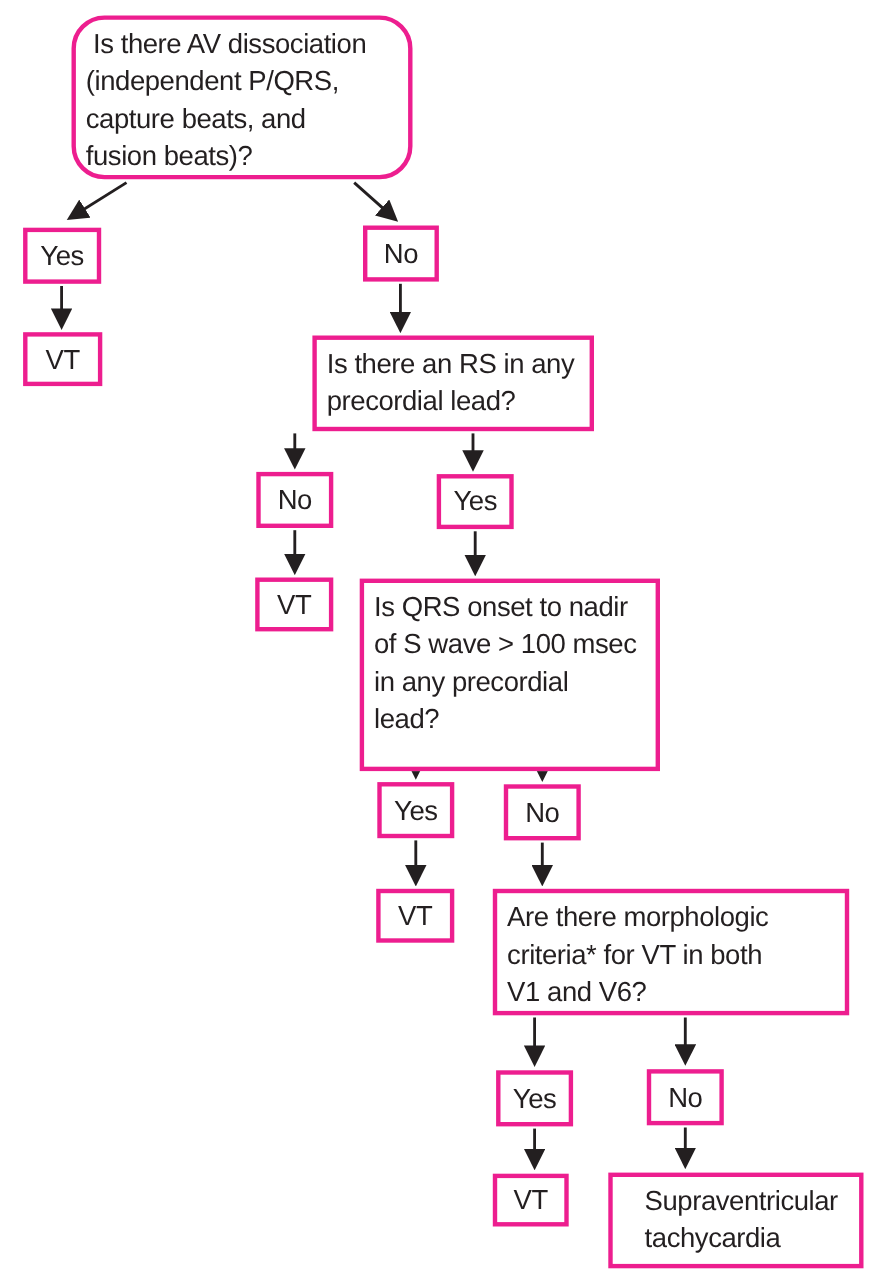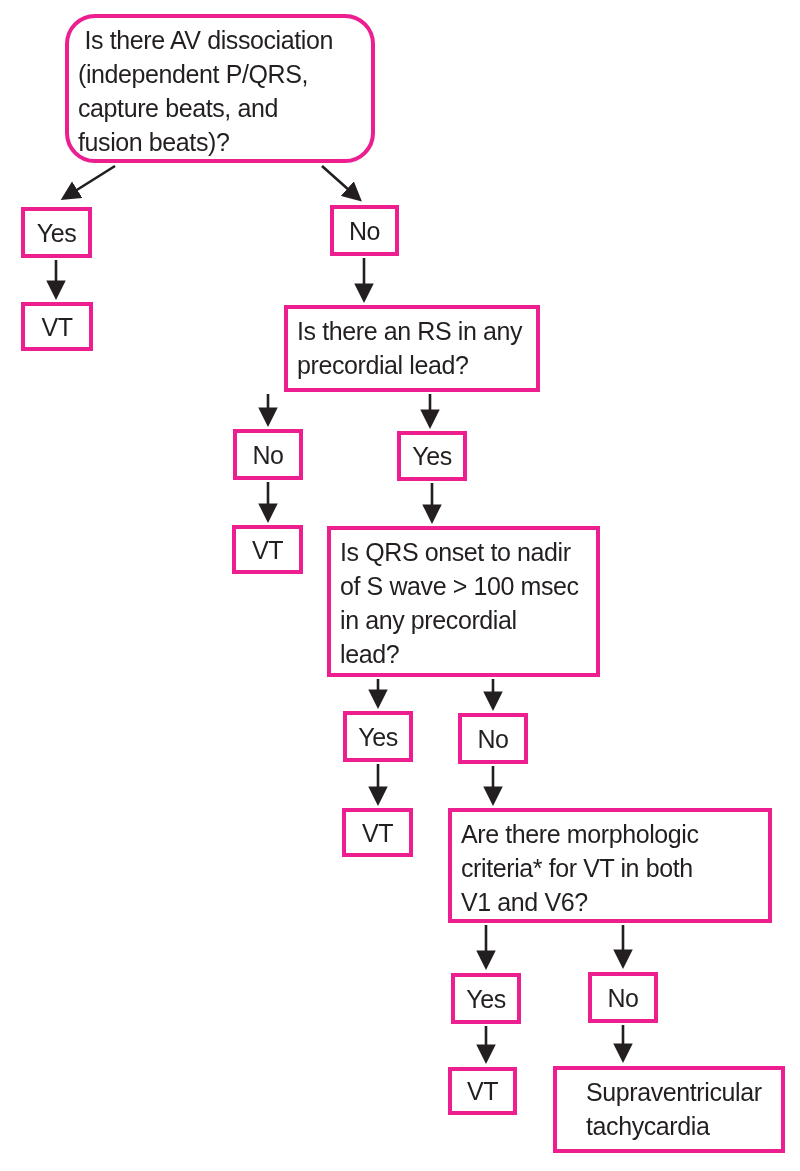--- a/index.html
+++ b/index.html
@@ -93,21 +93,21 @@
 
   <div class="node q" style="left:240px; top:305px; width:256px; height:87px;margin-left:44px;">Is there an RS in any
 precordial lead?</div>
 
   <div class="node small" style="left:233px; top:429px; width:70px; height:51px;">No</div>
 
   <div class="node small" style="left:397px; top:431px; width:70px; height:50px;">Yes</div>
 
   <div class="node small" style="left:232px; top:525px; width:71px; height:49px;">VT</div>
 
-  <div class="node q" style="left:327px; top:526px; width:273px; height:151px;">Is QRS onset to nadir
+  <div class="node q" style="left:327px; top:526px; width:273px; height:175px;">Is QRS onset to nadir
 of S wave &gt; 100 msec
 in any precordial
 lead?</div>
 
   <div class="node small" style="left:343px; top:711px; width:70px; height:51px;">Yes</div>
 
   <div class="node small" style="left:458px; top:713px; width:70px; height:51px;">No</div>
 
   <div class="node small" style="left:342px; top:808px; width:71px; height:49px;">VT</div>
 

